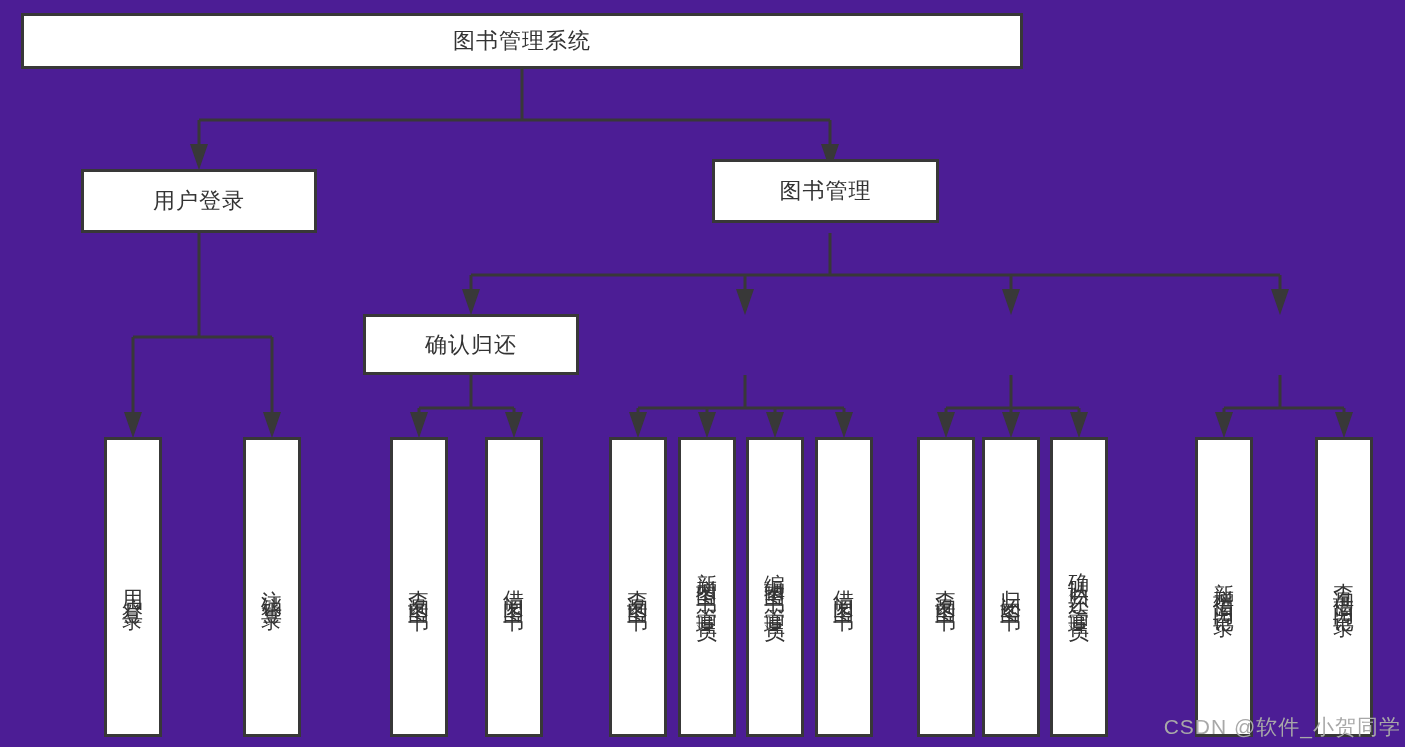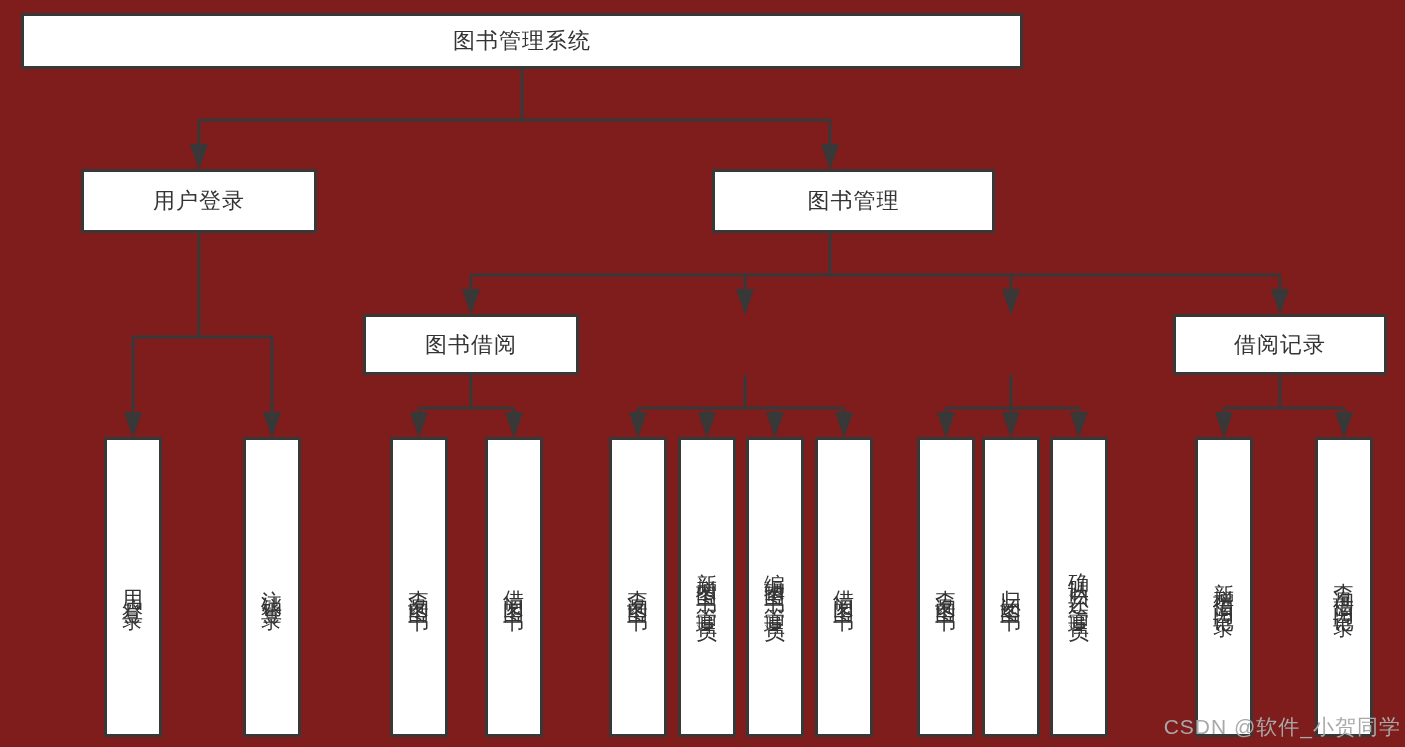--- a/index.html
+++ b/index.html
@@ -1,19 +1,19 @@
 <!DOCTYPE html>
 <html><head>
 <meta charset="utf-8">
 <style>
   html,body{margin:0;padding:0;background:#ffffff;}
   .canvas{
     position:relative;
     width:1405px;height:747px;
-    background:#7f1d1d;
+    background:#4c1d95;
     font-family:"Liberation Sans","DejaVu Sans",sans-serif;
     overflow:hidden;
   }
   svg.wires{position:absolute;left:0;top:0;width:1405px;height:747px;}
   .box{
     position:absolute;
     box-sizing:border-box;
     border:3px solid #383838;
     background:#ffffff;
     display:flex;
@@ -85,29 +85,26 @@
     </g>
   </svg>
 
   <div class="box box-h" style="left:21px;top:13px;width:1002px;height:56px">
     <span>图书管理系统</span>
   </div>
 
   <div class="box box-h" style="left:81px;top:169px;width:236px;height:64px">
     <span>用户登录</span>
   </div>
-  <div class="box box-h" style="left:712px;top:169px;width:283px;height:64px">
+  <div class="box box-h" style="left:712px;top:159px;width:227px;height:64px">
     <span>图书管理</span>
   </div>
 
   <div class="box box-h" style="left:363px;top:314px;width:216px;height:61px">
-    <span>图书借阅</span>
-  </div>
-  <div class="box box-h" style="left:1173px;top:314px;width:214px;height:61px">
-    <span>借阅记录</span>
+    <span>确认归还</span>
   </div>
 
   <div class="box box-v" style="left:104px;top:437px;width:58px;height:300px">
     <span>用户登录</span>
   </div>
   <div class="box box-v" style="left:243px;top:437px;width:58px;height:300px">
     <span>注销登录</span>
   </div>
 
   <div class="box box-v" style="left:390px;top:437px;width:58px;height:300px">

